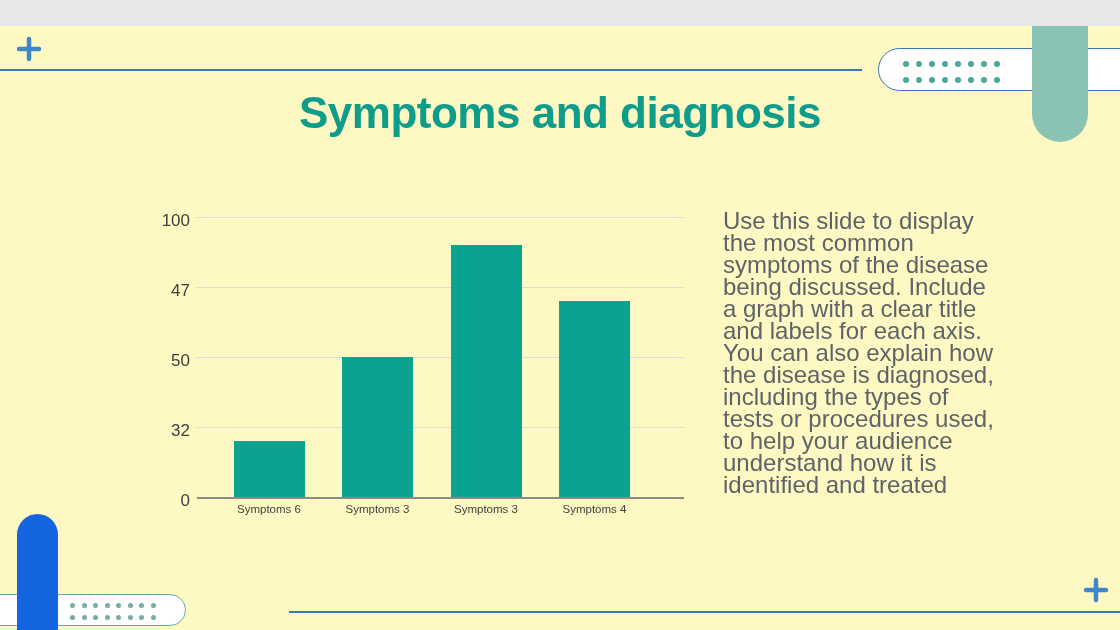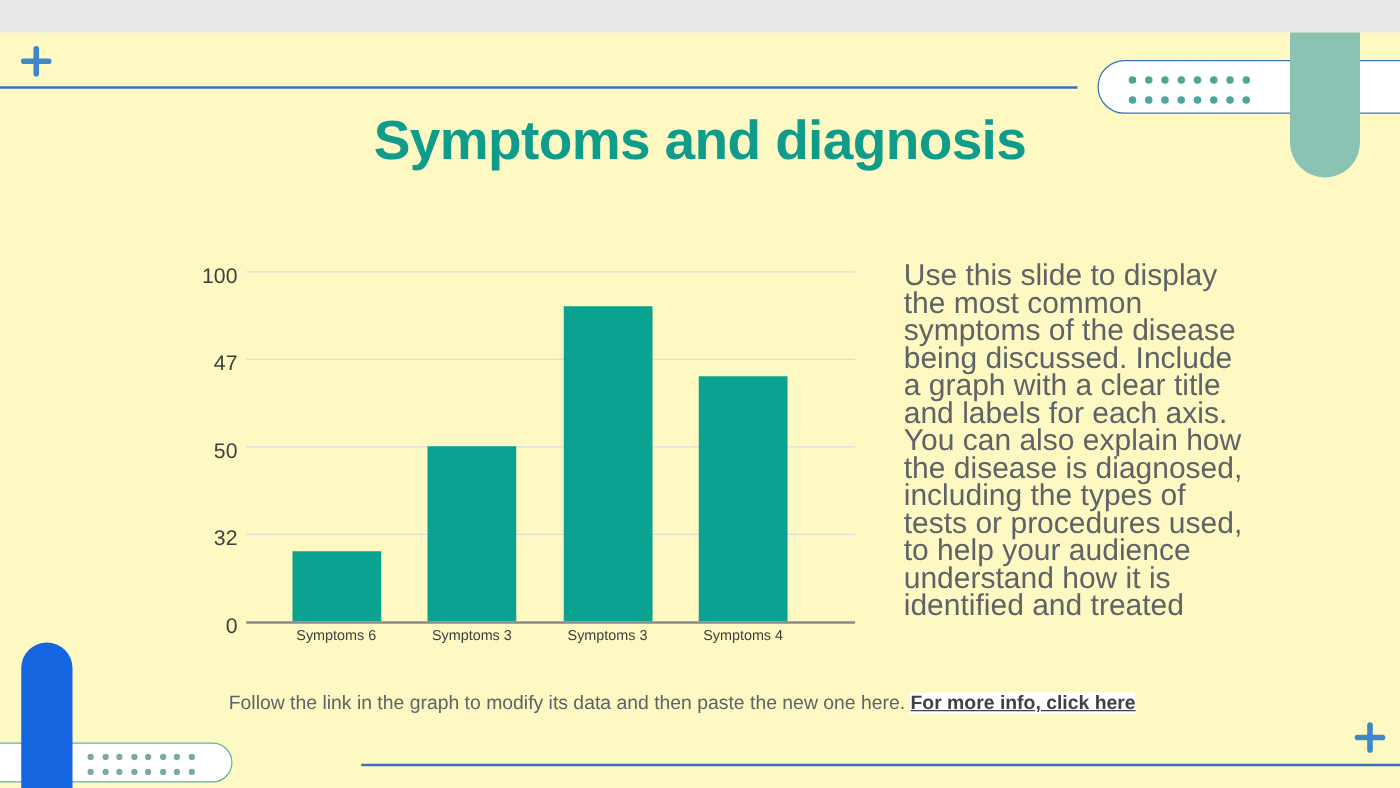--- a/index.html
+++ b/index.html
@@ -156,15 +156,14 @@
       <div class="xtick" style="left: 109px; top: 292px;">Symptoms 6</div>
       <div class="xtick" style="left: 217.5px; top: 292px;">Symptoms 3</div>
       <div class="xtick" style="left: 326px; top: 292px;">Symptoms 3</div>
       <div class="xtick" style="left: 434.5px; top: 292px;">Symptoms 4</div>
     </div>
 
   <div class="side">
     <p>Use this slide to display the most common symptoms of the disease being discussed. Include a graph with a clear title and labels for each axis. You can also explain how the disease is diagnosed, including the types of tests or procedures used, to help your audience understand how it is identified and treated</p>
   </div>
 
-  <div class="footnote"><span>Follow the link in the graph to modify its data and then paste the new one here. </span><a>For more info, click here</a></div>
 
 </div>
 
 </body></html>

